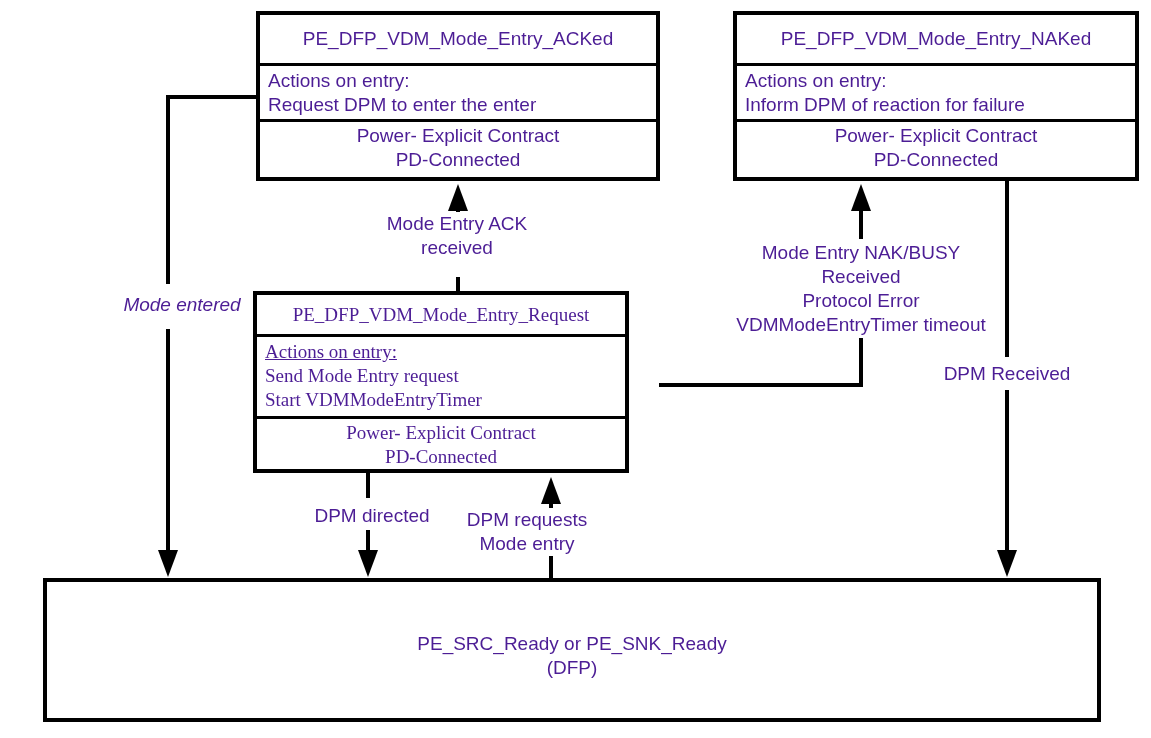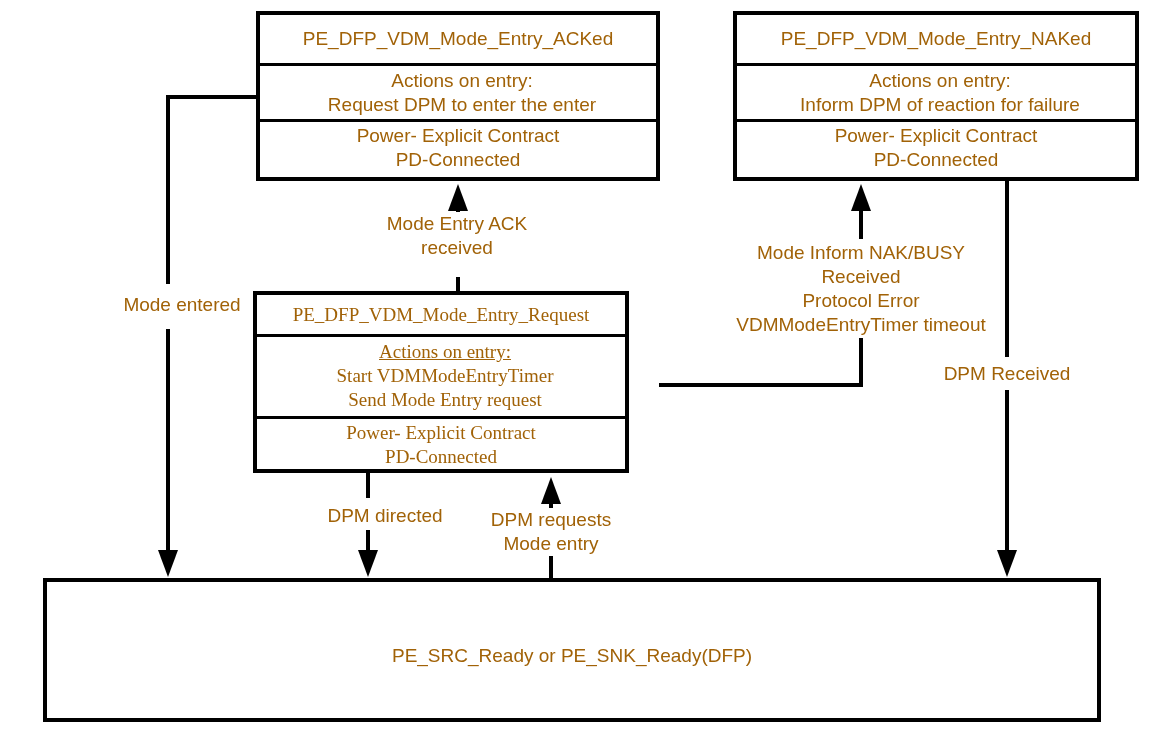--- a/index.html
+++ b/index.html
@@ -1,40 +1,40 @@
 <!DOCTYPE html>
 <html><head>
 <meta charset="utf-8">
 <style>
   html,body{margin:0;padding:0;background:#ffffff;}
   #stage{
     position:relative;
     width:1151px;height:738px;
     background:#ffffff;
     font-family:"Liberation Sans", sans-serif;
-    color:#a16207;
+    color:#4c1d95;
     overflow:hidden;
   }
   
   .state-box{
     position:absolute;
     border:4px solid #000;
     background:#fff;
     box-sizing:border-box;
     display:flex;flex-direction:column;
     font-size:19px;line-height:24px;
   }
   .sec{box-sizing:border-box;}
   .sec-title{display:flex;align-items:center;justify-content:center;text-align:center;}
-  .sec-actions{border-top:3px solid #000;padding:3px 0 0 8px;text-align:center;}
+  .sec-actions{border-top:3px solid #000;padding:3px 0 0 8px;text-align:left;}
   .sec-cond{border-top:3px solid #000;padding-top:2px;text-align:center;flex:1;}
   .underline{text-decoration:underline;}
   .ready-box{
     position:absolute;border:4px solid #000;background:#fff;box-sizing:border-box;
-    display:flex;flex-direction:row;align-items:center;justify-content:center;
+    display:flex;flex-direction:column;align-items:center;justify-content:center;
     font-size:19px;line-height:24px;text-align:center;
   }
   
   .seg{position:absolute;background:#000;}
   
   .arrow-up{
     position:absolute;width:0;height:0;
     border-left:10px solid transparent;border-right:10px solid transparent;
     border-bottom:27px solid #000;
   }
@@ -78,76 +78,76 @@
     <div class="sec sec-cond">
       <div>Power- Explicit Contract</div>
       <div>PD-Connected</div>
     </div>
   </div>
 
   <div class="state-box" style="left:253px;top:291px;width:376px;height:182px;font-family:Liberation Serif, serif;">
     <div class="sec sec-title" style="height:40px;">PE_DFP_VDM_Mode_Entry_Request</div>
     <div class="sec sec-actions" style="height:83px;">
       <div class="underline">Actions on entry:</div>
+      <div>Send Mode Entry request</div>
       <div>Start VDMModeEntryTimer</div>
-      <div>Send Mode Entry request</div>
     </div>
     <div class="sec sec-cond">
       <div>Power- Explicit Contract</div>
       <div>PD-Connected</div>
     </div>
   </div>
 
   <div class="ready-box" style="left:43px;top:578px;width:1058px;height:144px;padding-top:12px;">
     <div>PE_SRC_Ready or PE_SNK_Ready</div>
     <div>(DFP)</div>
   </div>
 
   <div class="seg" style="left:166px;top:95px;width:90px;height:4px;"></div>
   <div class="seg" style="left:166px;top:95px;width:4px;height:189px;"></div>
-  <div class="tlabel" style="left:182px;top:293px;">
+  <div class="tlabel" style="left:182px;top:293px;font-style:italic;">
     <div>Mode entered</div>
   </div>
   <div class="seg" style="left:166px;top:329px;width:4px;height:221px;"></div>
   <div class="arrow-down" style="left:158px;top:550px;"></div>
 
   <div class="arrow-up" style="left:448px;top:184px;"></div>
   <div class="seg" style="left:456px;top:209px;width:4px;height:18px;"></div>
   <div class="tlabel" style="left:457px;top:212px;">
     <div>Mode Entry ACK</div>
     <div>received</div>
   </div>
   <div class="seg" style="left:456px;top:277px;width:4px;height:15px;"></div>
 
   <div class="arrow-up" style="left:851px;top:184px;"></div>
   <div class="seg" style="left:859px;top:209px;width:4px;height:30px;"></div>
   <div class="tlabel" style="left:861px;top:241px;">
-    <div>Mode Inform NAK/BUSY</div>
+    <div>Mode Entry NAK/BUSY</div>
     <div>Received</div>
     <div>Protocol Error</div>
     <div>VDMModeEntryTimer timeout</div>
   </div>
   <div class="seg" style="left:859px;top:338px;width:4px;height:49px;"></div>
   <div class="seg" style="left:659px;top:383px;width:204px;height:4px;"></div>
 
   <div class="seg" style="left:1005px;top:181px;width:4px;height:176px;"></div>
   <div class="tlabel" style="left:1007px;top:362px;">
     <div>DPM Received</div>
   </div>
   <div class="seg" style="left:1005px;top:390px;width:4px;height:160px;"></div>
   <div class="arrow-down" style="left:997px;top:550px;"></div>
 
   <div class="seg" style="left:366px;top:473px;width:4px;height:25px;"></div>
-  <div class="tlabel" style="left:385px;top:504px;">
+  <div class="tlabel" style="left:372px;top:504px;">
     <div>DPM directed</div>
   </div>
   <div class="seg" style="left:366px;top:530px;width:4px;height:20px;"></div>
   <div class="arrow-down" style="left:358px;top:550px;"></div>
 
   <div class="arrow-up" style="left:541px;top:477px;"></div>
   <div class="seg" style="left:549px;top:502px;width:4px;height:6px;"></div>
-  <div class="tlabel" style="left:551px;top:508px;">
+  <div class="tlabel" style="left:527px;top:508px;">
     <div>DPM requests</div>
     <div>Mode entry</div>
   </div>
   <div class="seg" style="left:549px;top:556px;width:4px;height:22px;"></div>
 
 </div>
 
 </body></html>

